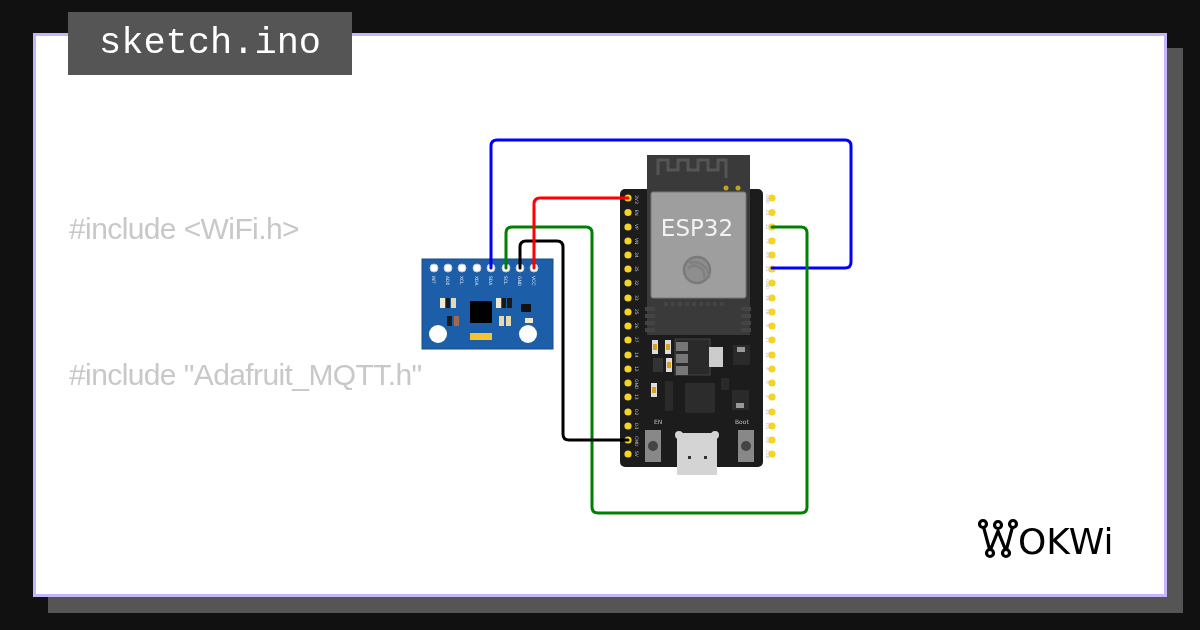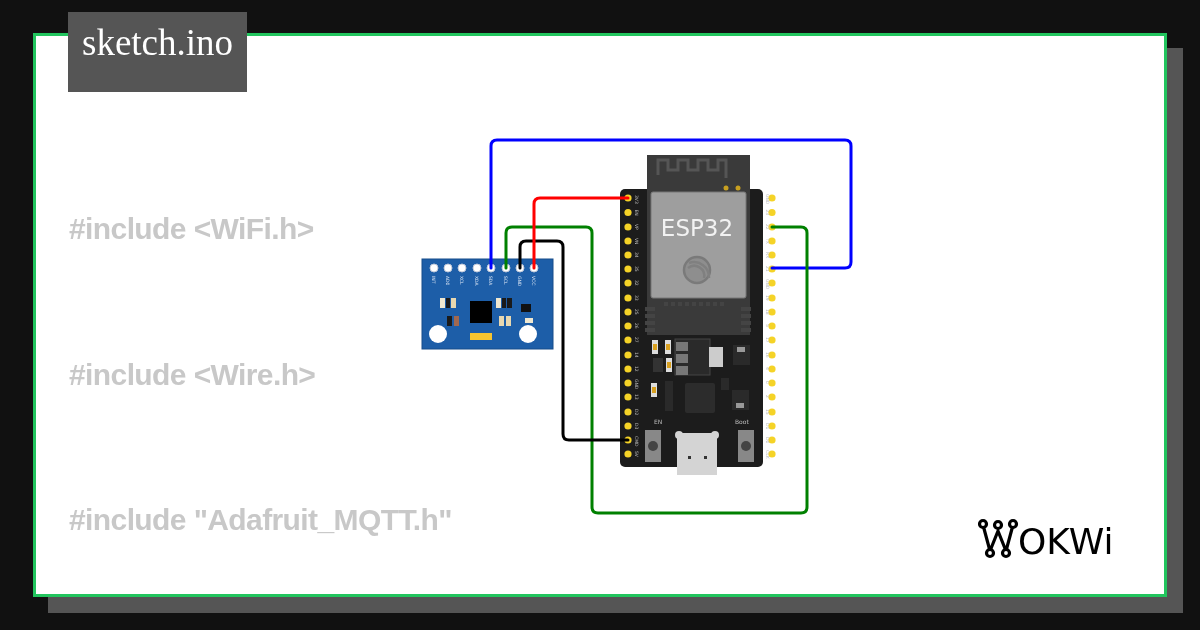--- a/index.html
+++ b/index.html
@@ -7,47 +7,46 @@
     width: 1200px; height: 630px; overflow: hidden;
     background: #111111; position: relative;
     font-family: "DejaVu Sans", sans-serif;
   }
   .shadow-box {
     position: absolute; left: 48px; top: 48px; width: 1135px; height: 565px;
     background: #555555;
   }
   .card {
     position: absolute; left: 33px; top: 33px; width: 1128px; height: 558px;
-    background: #ffffff; border: 3px solid #22c55e; overflow: hidden; font-weight: bold;
+    background: #ffffff; border: 3px solid #c4b5fd; overflow: hidden;
   }
   .code {
     position: absolute; left: 33px; top: 72px; margin: 0;
     font-family: "Liberation Sans", sans-serif;
     font-size: 30px; line-height: 48.5px; color: #c8c8c8;
     white-space: pre; letter-spacing: -0.6px;
   }
   .code .line { display: block; height: 48.5px; }
   .tab-label {
-    position: absolute; left: 68px; top: 12px; height: 80px;
-    padding: 0 14px; background: #555555; color: #ffffff;
-    font-family: Liberation Serif, serif; font-size: 37px;
+    position: absolute; left: 68px; top: 12px; height: 63px;
+    padding: 0 31px; background: #555555; color: #ffffff;
+    font-family: Liberation Mono, monospace; font-size: 37px;
     line-height: 62px;
   }
   .diagram { position: absolute; left: 0; top: 0; width: 1200px; height: 630px; }
   .logo { position: absolute; left: 978px; top: 517px; }
 </style>
 </head>
 <body>
 
 <div class="shadow-box"></div>
 
 <div class="card">
   <div class="code">
     <span class="line">#include &lt;WiFi.h&gt;</span>
-    <span class="line">#include &lt;Wire.h&gt;</span>
     <span class="line">#include "Adafruit_MQTT.h"</span>
     
     
     
     
     
     
     
     
   </div>

